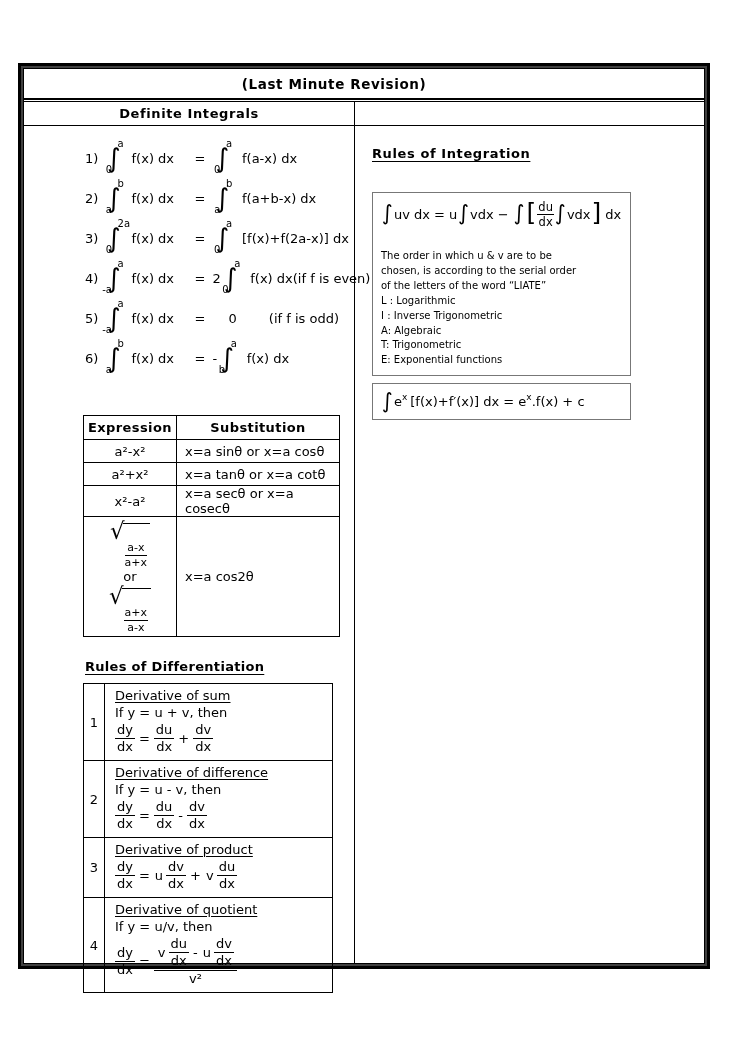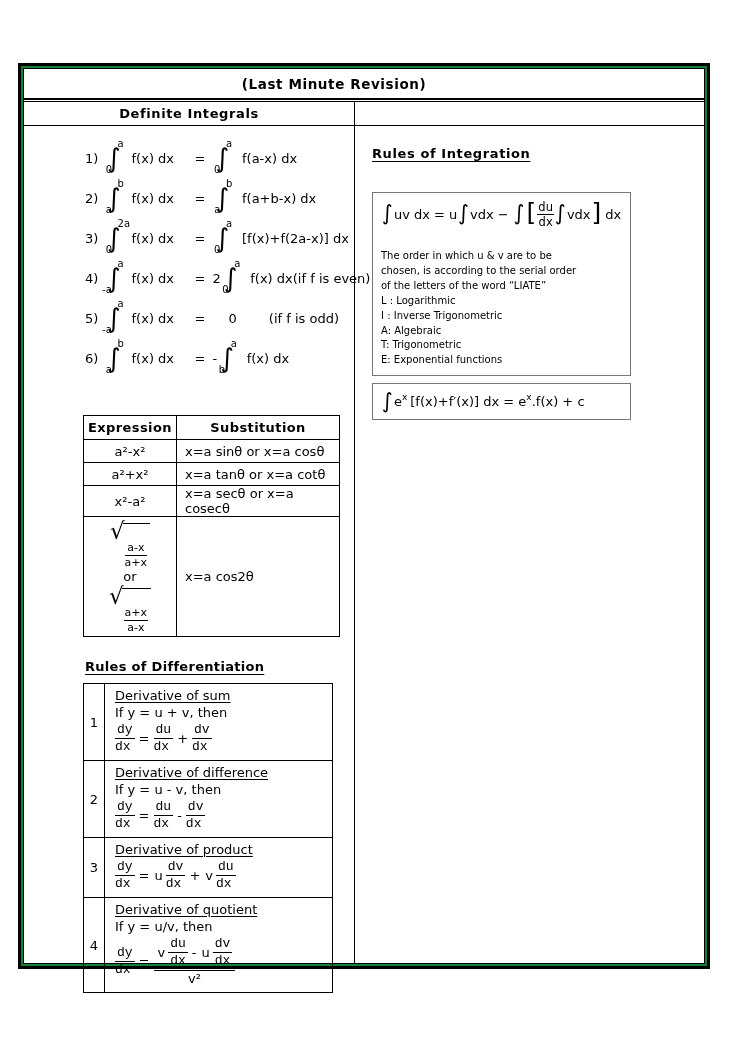--- a/index.html
+++ b/index.html
@@ -1,19 +1,19 @@
 <!DOCTYPE html>
 <html><head>
 <meta charset="utf-8">
 <style>
   * { box-sizing: border-box; margin: 0; padding: 0; }
   html,body { width:744px; height:1052px; background:#fff; }
   body { position:relative; color:#000; font-family:"DejaVu Sans", sans-serif; font-size:13px; }
 
-  .frame { position:absolute; left:18px; top:63px; width:692px; height:906px; border:3px solid #000; background:#15803d; }
+  .frame { position:absolute; left:18px; top:63px; width:692px; height:906px; border:3px solid #000; background:#404040; }
   .frame-inner { position:absolute; top:2px; left:2px; right:2px; bottom:2px; border:1px solid #000; display:flex; flex-direction:column; background:#fff; }
 
   .title-row { height:29px; display:flex; align-items:center; justify-content:center; }
   .title-text { font-weight:bold; font-size:13.5px; letter-spacing:0.6px; position:relative; left:-30px; }
   .hrule { height:4px; border-top:2px solid #000; border-bottom:1px solid #000; }
 
   .subheader-row { height:24px; display:flex; border-bottom:1px solid #000; }
   .subheader-left { width:331px; border-right:1px solid #000; display:flex; align-items:center; justify-content:center; }
   .subheader-title { font-weight:bold; letter-spacing:0.6px; }
   .subheader-right { flex:1; }
@@ -72,21 +72,21 @@
   
   .diff-title { display:inline-block; margin:22px 0 0 61px; font-weight:bold; letter-spacing:0.3px; text-decoration:underline; text-underline-offset:3px; }
   .dtable { margin:9px 0 0 59px; width:250px; border:1px solid #000; }
   .drow { display:flex; border-bottom:1px solid #000; }
   .drow:last-child { border-bottom:none; }
   .dnum { width:21px; border-right:1px solid #000; display:flex; align-items:center; justify-content:center; flex-shrink:0; }
   .dbody { flex:1; padding:4px 4px 6px 10px; }
   .dtitle { text-decoration:underline; text-underline-offset:2px; }
   .dcond { margin-top:2px; }
   .dform { margin-top:3px; display:flex; align-items:center; }
-  .fr { display:inline-block; line-height:14px;font-family:Liberation Mono, monospace; }
+  .fr { display:inline-block; text-align:center; line-height:14px; }
   .fr .n { display:block; border-bottom:1px solid #000; padding:0 2px 1px; }
   .fr .d { display:block; padding-top:1px; }
   .dop { margin:0 4px; }
   .coef { margin:0 3px 0 1px; }
   .bigfr { display:inline-block; text-align:center; }
   .bigfr-n { display:flex; align-items:center; border-bottom:1px solid #000; padding:0 3px 2px 3px; }
   .bigfr-d { padding-top:1px; }
 </style>
 </head>
 <body>

